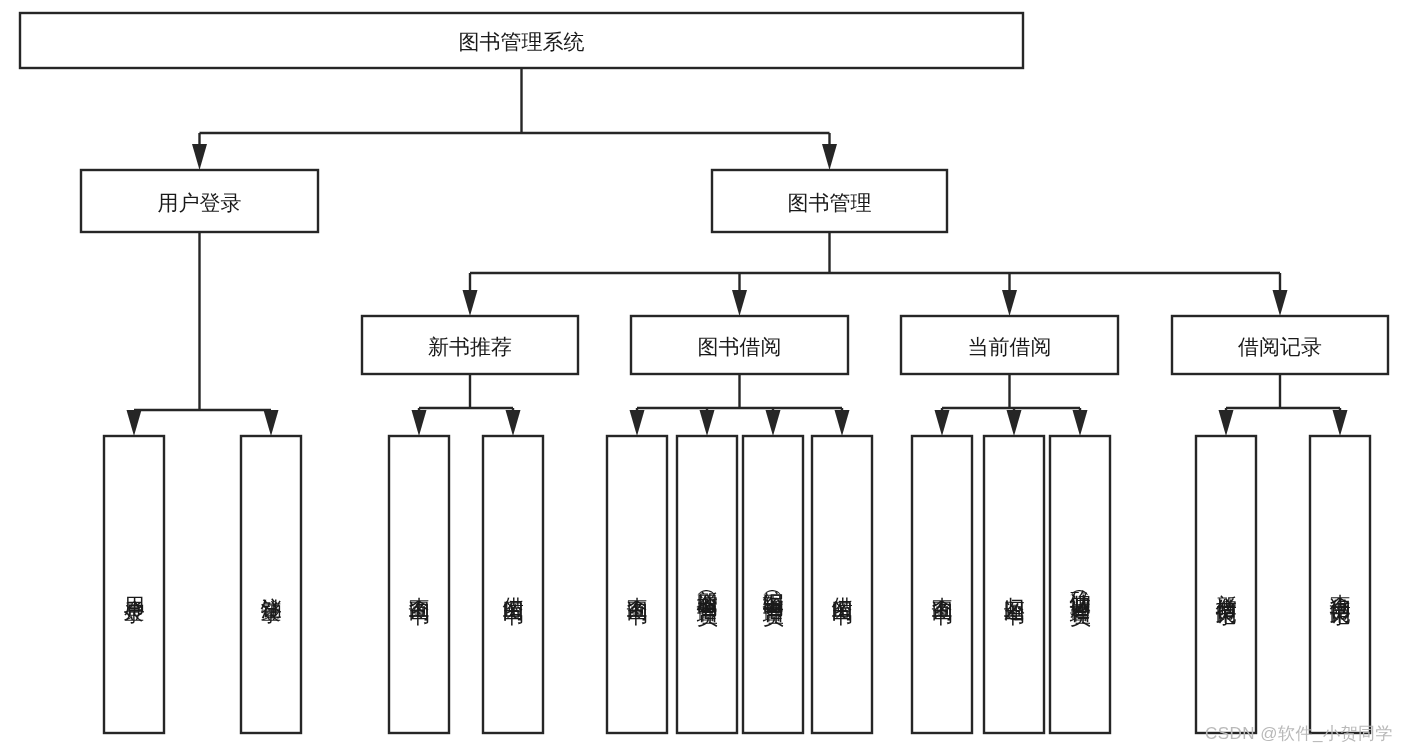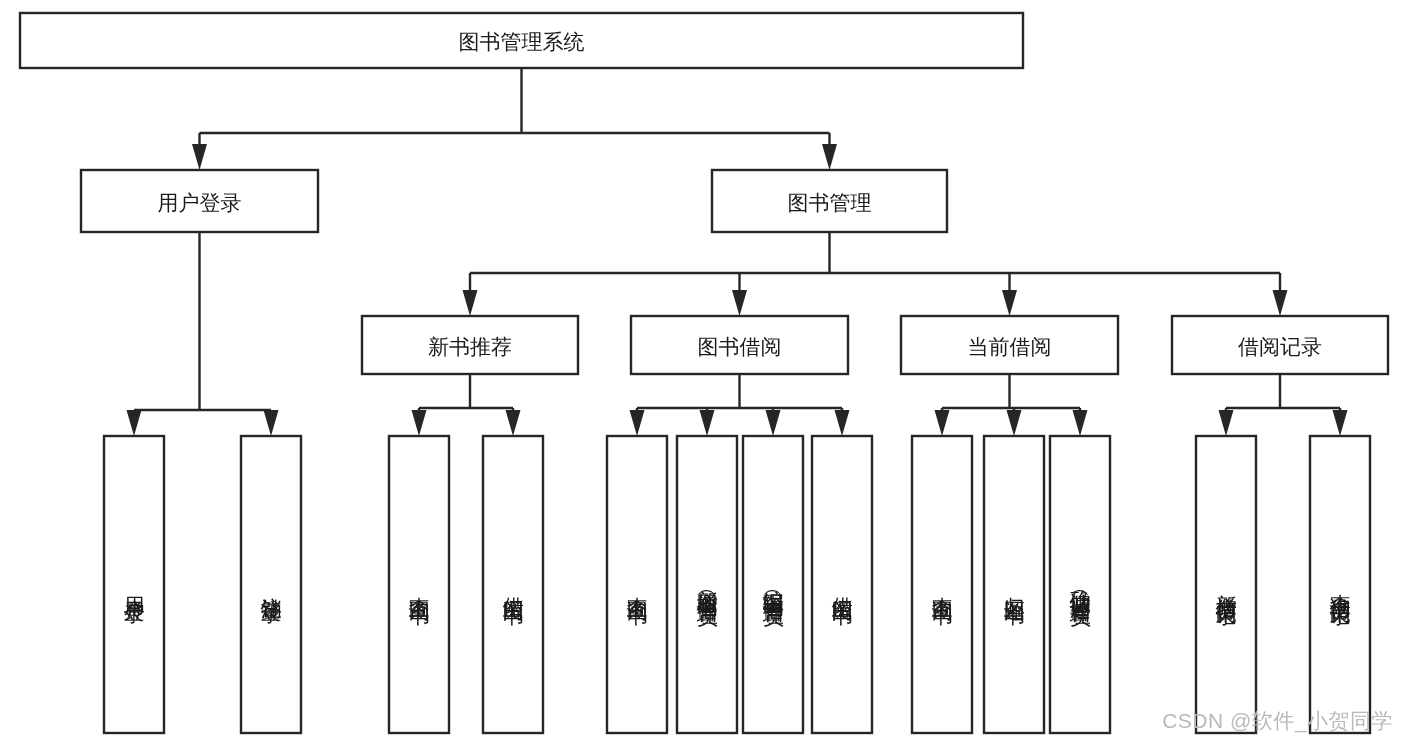--- a/index.html
+++ b/index.html
@@ -61,23 +61,23 @@
     letter-spacing: 2.5px;
     display: flex;
     align-items: center;
     justify-content: center;
     text-align: center;
     pointer-events: none;
   }
   .watermark {
     position: absolute;
     right: 12px;
-    bottom: 12px;
-    font-family: "Liberation Sans", "DejaVu Sans", sans-serif;
-    font-size: 21px;
+    bottom: 2px;
+    font-family: "Liberation Sans", "DejaVu Sans", sans-serif;
+    font-size: 17px;
     color: #b9b9b9;
     letter-spacing: 0.5px;
     white-space: nowrap;
   }
 </style>
 </head>
 <body>
 
 <div id="diagram-root">
 

